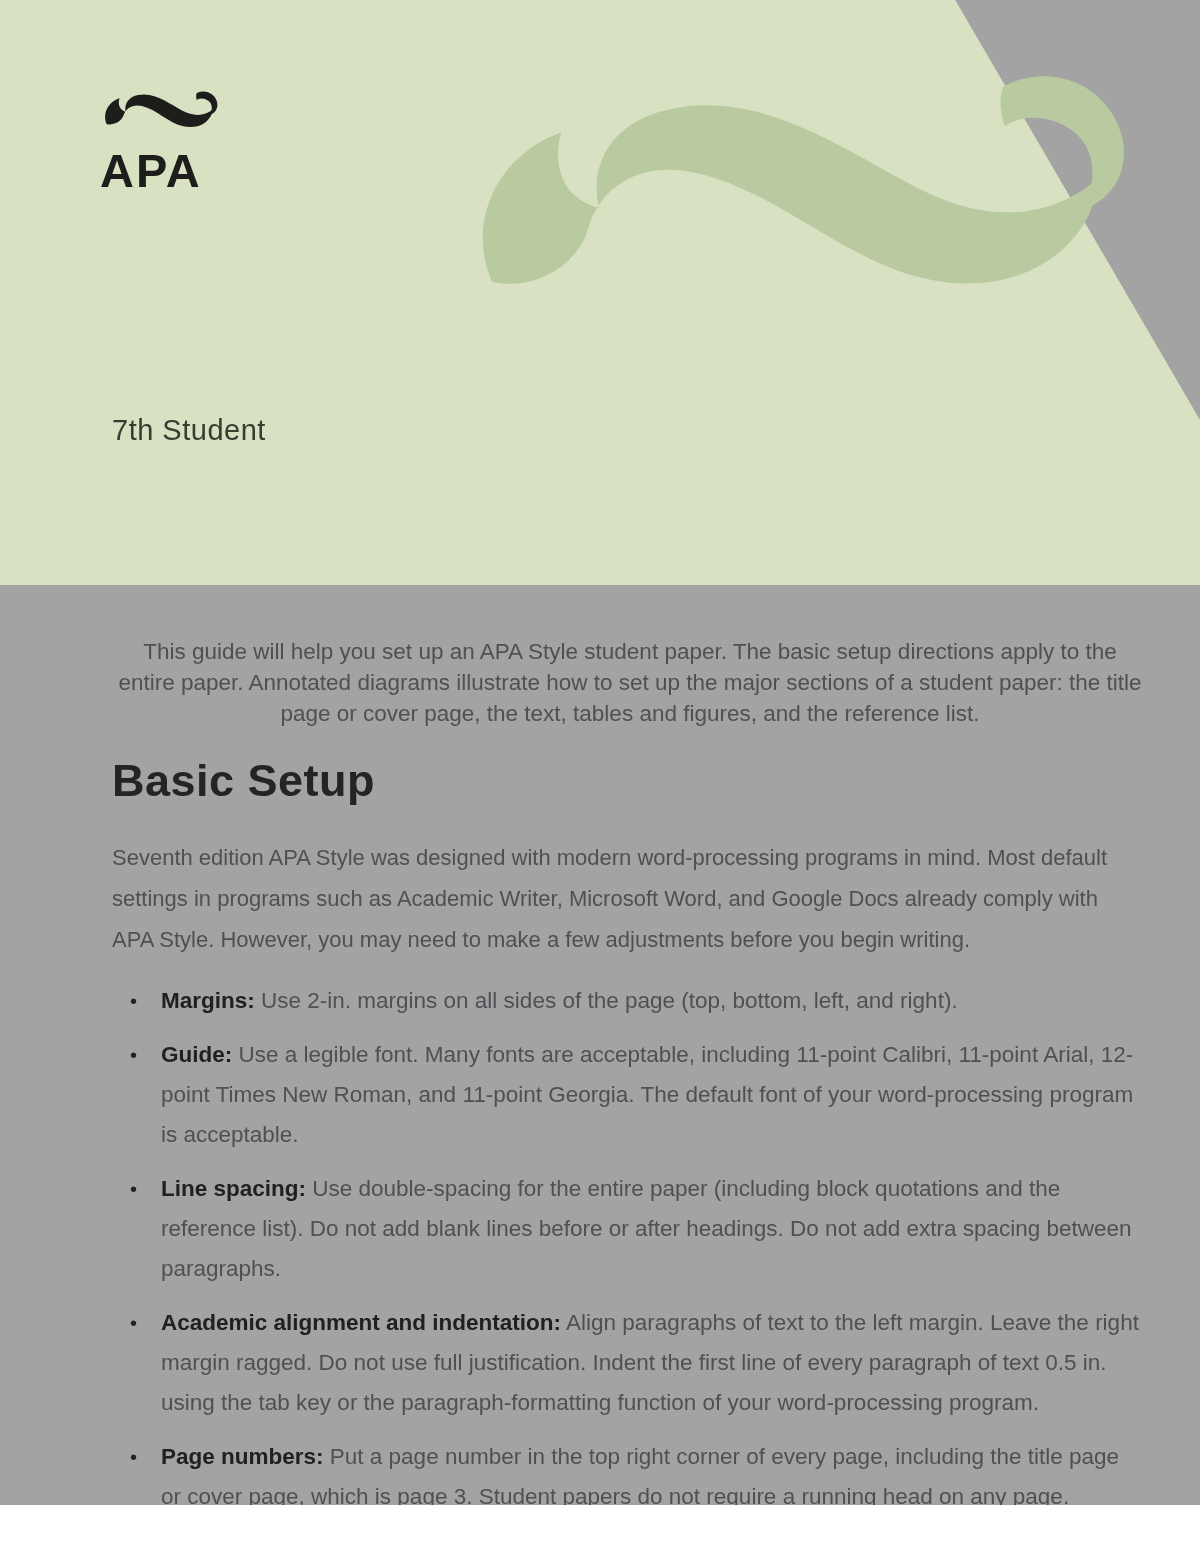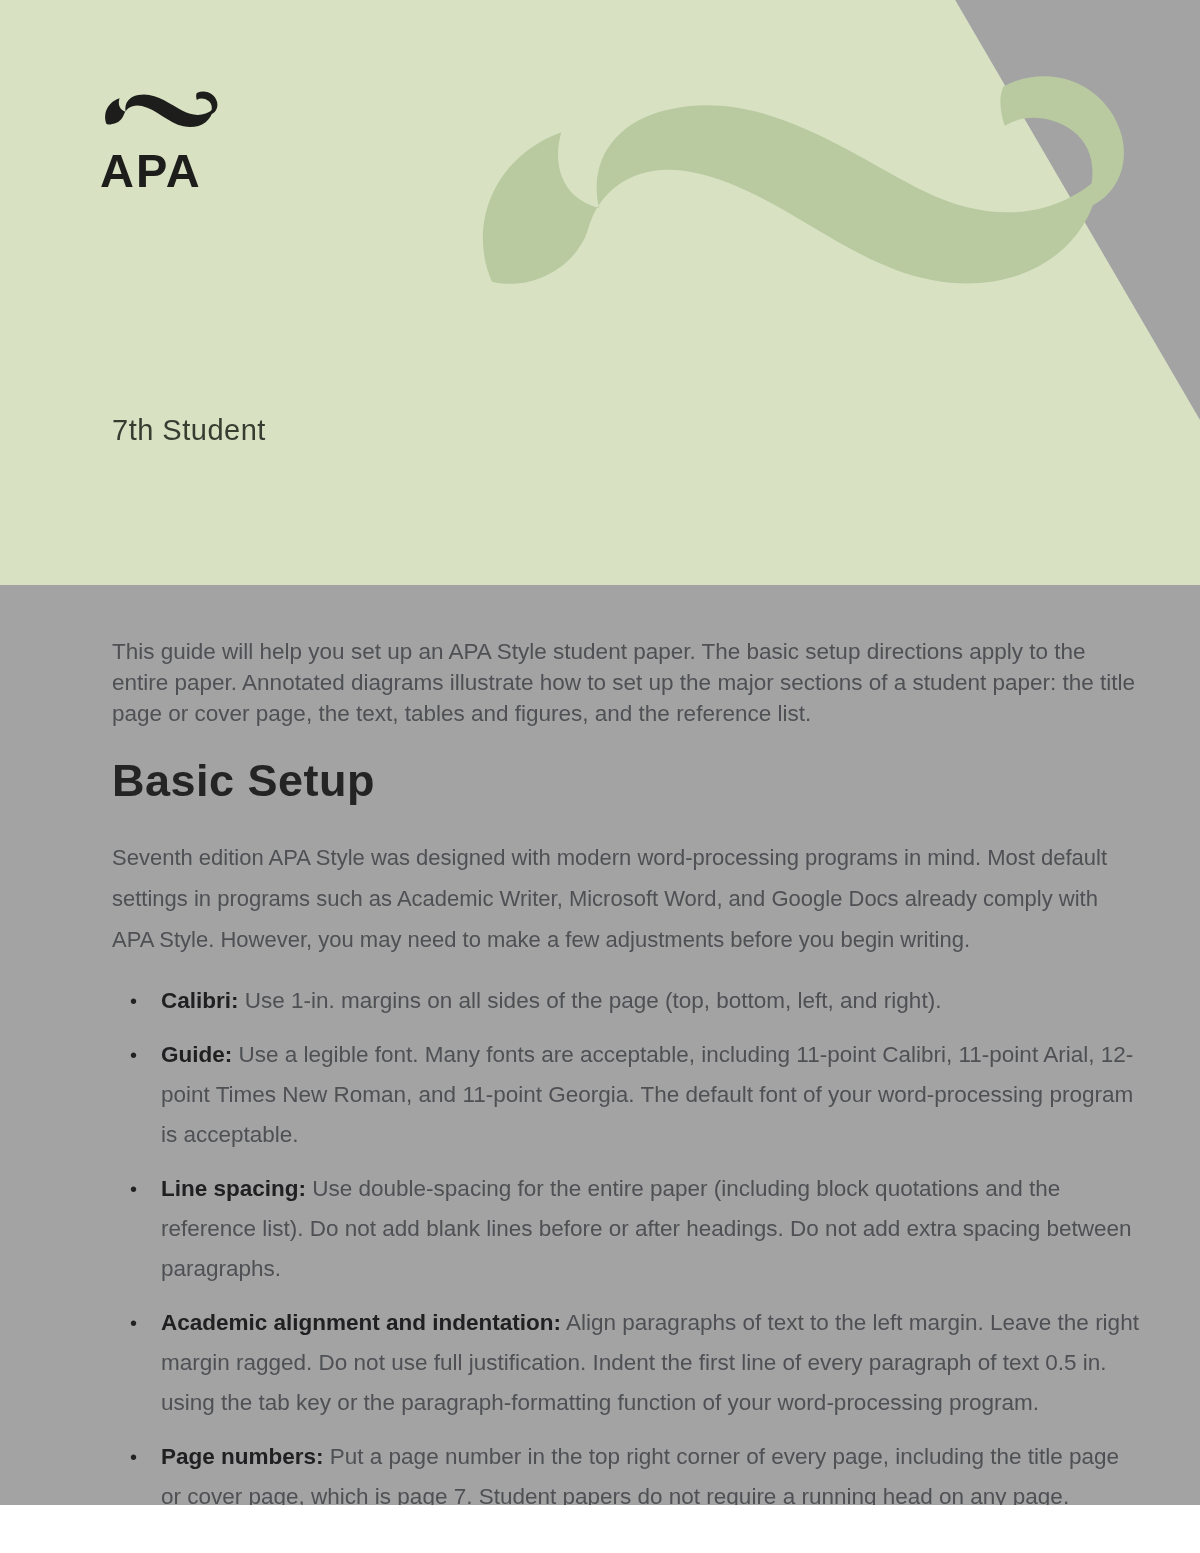--- a/index.html
+++ b/index.html
@@ -68,20 +68,21 @@
     position:absolute;
     left:0;top:585px;
     width:1200px;
     padding:51px 52px 0 112px;
     color:var(--body-text);
   }
   .intro{
     font-size:22.5px;
     line-height:1.38;
     max-width:1045px;
+    text-align:center;
   }
   .section-heading{
     margin-top:26px;
     font-size:45px;
     font-weight:bold;
     color:#242424;
     letter-spacing:0.5px;
   }
   .section-paragraph{
     margin-top:31px;
@@ -140,38 +141,38 @@
     <p class="intro">This guide will help you set up an APA Style student paper. The basic setup directions apply to the entire paper. Annotated diagrams illustrate how to set up the major sections of a student paper: the title page or cover page, the text, tables and figures, and the reference list.</p>
 
     <h2 class="section-heading">Basic Setup</h2>
 
     <p class="section-paragraph">Seventh edition APA Style was designed with modern word-processing programs in mind. Most default settings in programs such as Academic Writer, Microsoft Word, and Google Docs already comply with APA Style. However, you may need to make a few adjustments before you begin writing.</p>
 
     <div class="bullets">
 
       <div class="bullet">
         <span class="dot">•</span>
-        <span class="bullet-text"><span class="bullet-label">Calibri:</span><span> Use 1-in. margins on all sides of the page (top, bottom, left, and right).</span></span>
+        <span class="bullet-text"><span class="bullet-label">Margins:</span><span> Use 2-in. margins on all sides of the page (top, bottom, left, and right).</span></span>
       </div>
 
       <div class="bullet">
         <span class="dot">•</span>
         <span class="bullet-text"><span class="bullet-label">Guide:</span><span> Use a legible font. Many fonts are acceptable, including 11-point Calibri, 11-point Arial, 12-point Times New Roman, and 11-point Georgia. The default font of your word-processing program is acceptable.</span></span>
       </div>
 
       <div class="bullet">
         <span class="dot">•</span>
         <span class="bullet-text"><span class="bullet-label">Line spacing:</span><span> Use double-spacing for the entire paper (including block quotations and the reference list). Do not add blank lines before or after headings. Do not add extra spacing between paragraphs.</span></span>
       </div>
 
       <div class="bullet">
         <span class="dot">•</span>
         <span class="bullet-text"><span class="bullet-label">Academic alignment and indentation:</span><span> Align paragraphs of text to the left margin. Leave the right margin ragged. Do not use full justification. Indent the first line of every paragraph of text 0.5 in. using the tab key or the paragraph-formatting function of your word-processing program.</span></span>
       </div>
 
       <div class="bullet">
         <span class="dot">•</span>
-        <span class="bullet-text"><span class="bullet-label">Page numbers:</span><span> Put a page number in the top right corner of every page, including the title page or cover page, which is page 7. Student papers do not require a running head on any page.</span></span>
+        <span class="bullet-text"><span class="bullet-label">Page numbers:</span><span> Put a page number in the top right corner of every page, including the title page or cover page, which is page 3. Student papers do not require a running head on any page.</span></span>
       </div>
 
     </div>
   </div>
 </div>
 
 </body></html>

